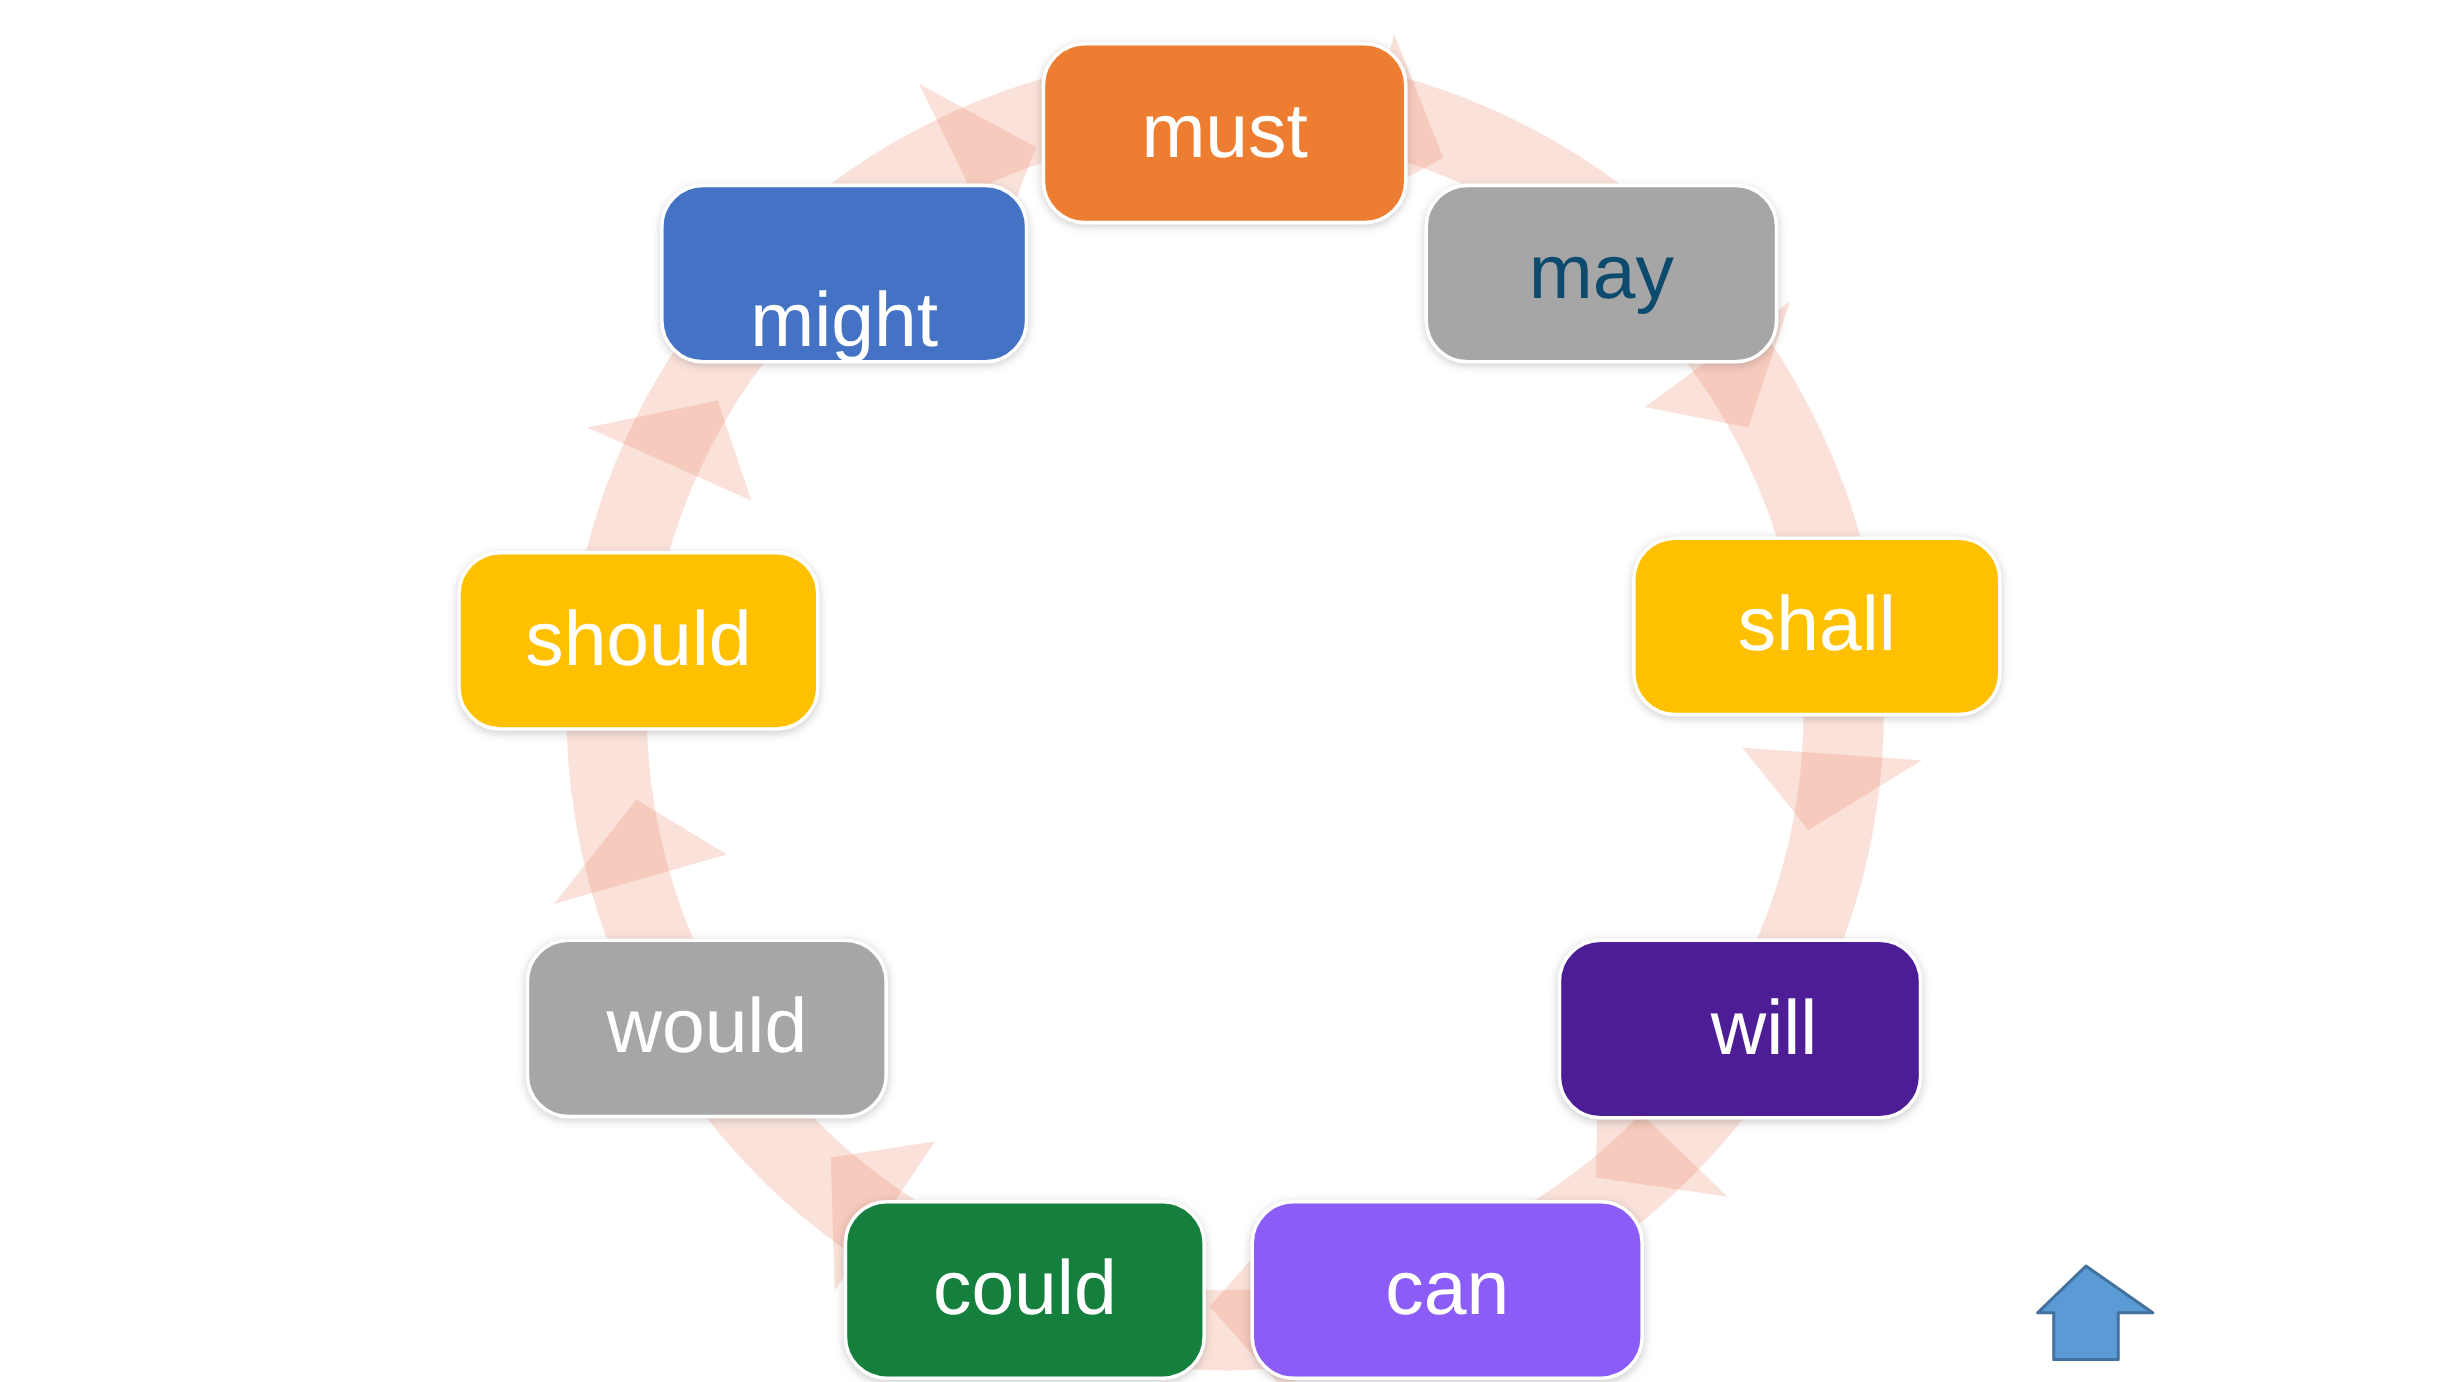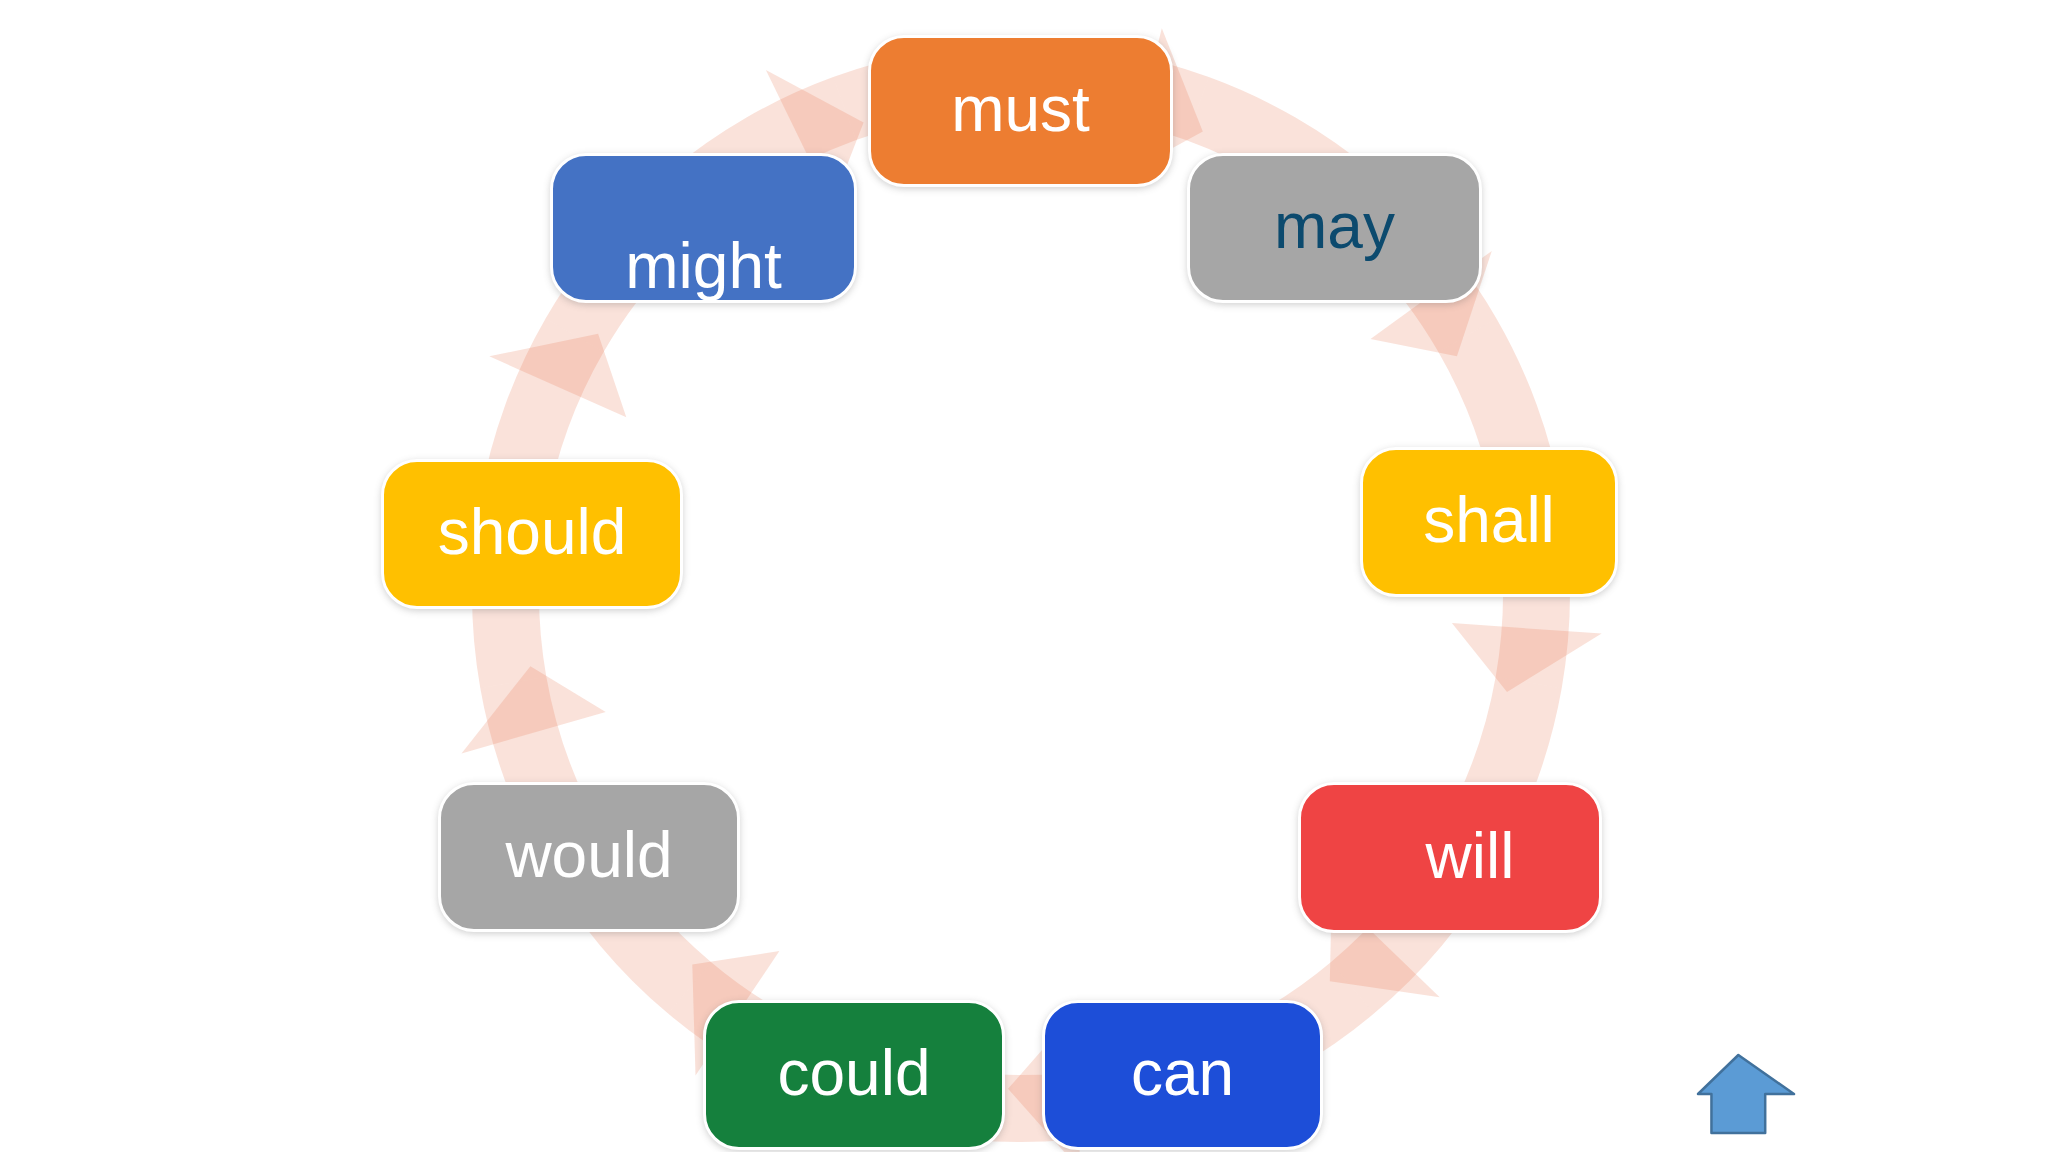--- a/index.html
+++ b/index.html
@@ -73,27 +73,27 @@
       <path d="M545.6,318.5 A549,549 0 0 1 833.2,77.1 L856.1,140.1 A482,482 0 0 0 603.6,352.0 Z" fill="rgb(232,110,70)" fill-opacity="0.2"></path>
       <path d="M765.9,69.9 L831.6,204.7 L863.6,122.6 Z" fill="rgb(232,110,70)" fill-opacity="0.2"></path>
     </svg>
   <div id="nodes-layer">
       <div class="node" style="left: 868px; top: 35px; width: 305px; height: 152px; background: rgb(237, 125, 49); color: rgb(255, 255, 255);">
         <span>must</span>
       </div>
       <div class="node" style="left: 1187px; top: 153px; width: 295px; height: 150px; background: rgb(166, 166, 166); color: #0c4a6e;">
         <span>may</span>
       </div>
-      <div class="node" style="left: 1360px; top: 447px; width: 258px; height: 150px; background: rgb(255, 192, 0); color: rgb(255, 255, 255);">
+      <div class="node" style="left: 1360px; top: 447px; width: 308px; height: 150px; background: rgb(255, 192, 0); color: rgb(255, 255, 255);">
         <span>shall</span>
       </div>
-      <div class="node" style="left: 1298px; top: 782px; width: 304px; height: 151px; background: #ef4444; color: rgb(255, 255, 255); padding-left: 40px;">
+      <div class="node" style="left: 1298px; top: 782px; width: 304px; height: 151px; background: #4c1d95; color: rgb(255, 255, 255); padding-left: 40px;">
         <span>will</span>
       </div>
-      <div class="node" style="left: 1042px; top: 1000px; width: 281px; height: 150px; background: #1d4ed8; color: rgb(255, 255, 255);">
+      <div class="node" style="left: 1042px; top: 1000px; width: 328px; height: 150px; background: #8b5cf6; color: rgb(255, 255, 255);">
         <span>can</span>
       </div>
       <div class="node" style="left: 703px; top: 1000px; width: 302px; height: 150px; background: #15803d; color: rgb(255, 255, 255);">
         <span>could</span>
       </div>
       <div class="node" style="left: 438px; top: 782px; width: 302px; height: 150px; background: rgb(166, 166, 166); color: rgb(255, 255, 255);">
         <span>would</span>
       </div>
       <div class="node" style="left: 381px; top: 459px; width: 302px; height: 150px; background: rgb(255, 192, 0); color: rgb(255, 255, 255);">
         <span>should</span>

